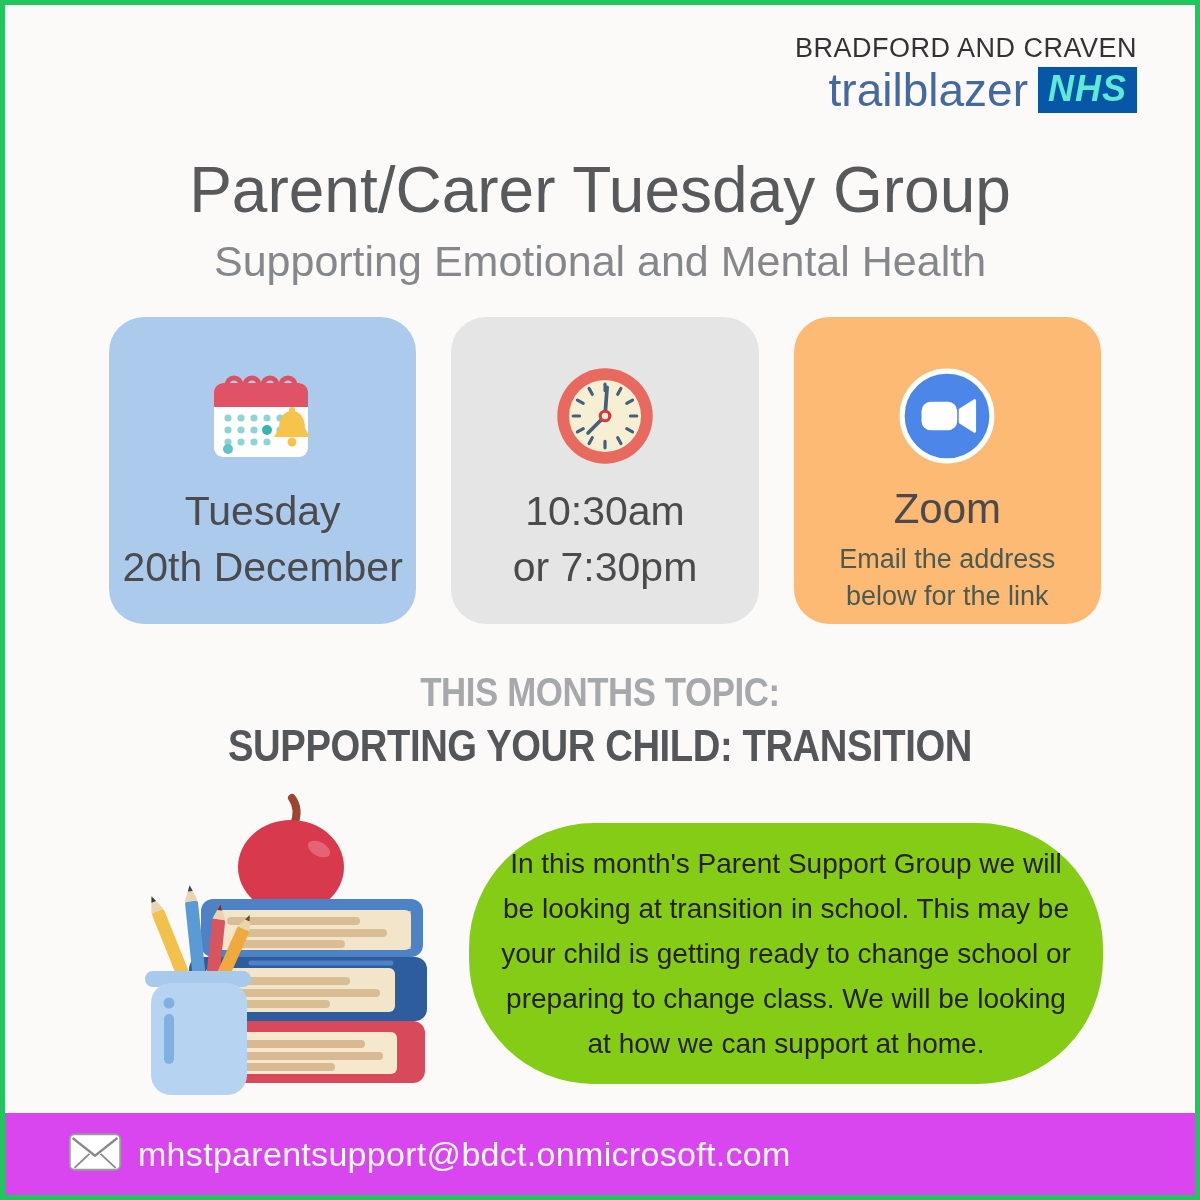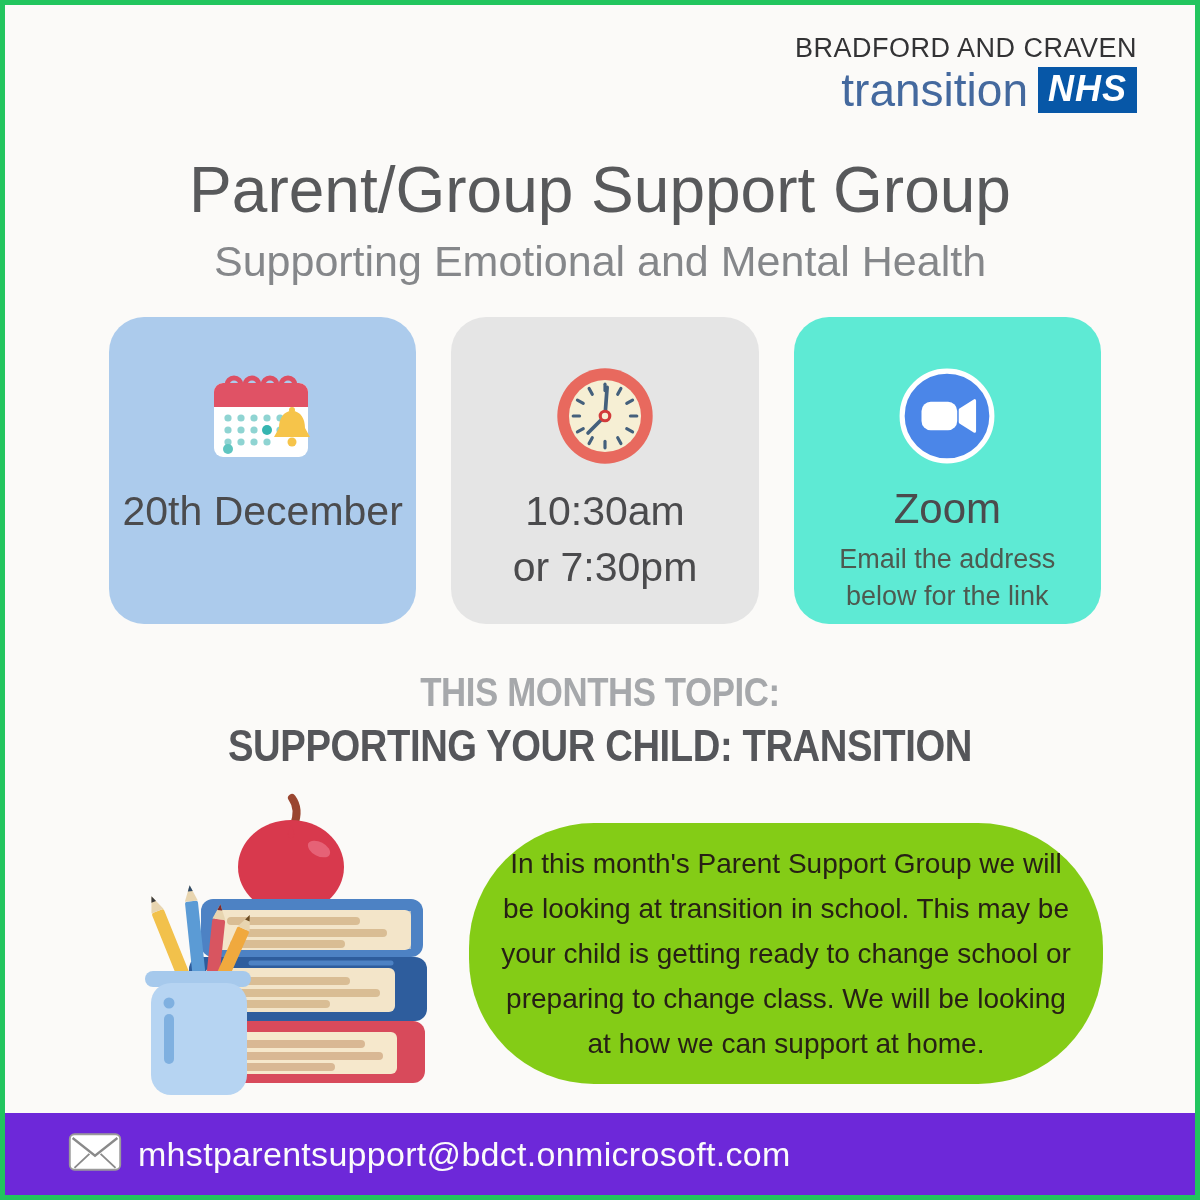--- a/index.html
+++ b/index.html
@@ -11,21 +11,21 @@
     border:5px solid #22c55e;
     overflow:hidden;
     font-family:"Liberation Sans", sans-serif;
   }
   
   .logo{position:absolute;top:28px;right:58px;text-align:right;}
   .logo-line1{font-size:27px;letter-spacing:.5px;color:#333335;font-weight:400;}
   .logo-line2{display:flex;justify-content:flex-end;align-items:center;margin-top:3px;}
   .trailblazer{font-size:46px;color:#44699e;line-height:1;}
   .nhs-box{
-    margin-left:10px;color:#ffffff;font-style:italic;font-weight:700;
+    margin-left:10px;color:#5eead4;font-style:italic;font-weight:700;
     font-size:36px;line-height:1;padding:4px 10px 6px;letter-spacing:1px;
   }
   
   .title{position:absolute;top:148px;left:0;width:100%;text-align:center;
     font-size:64px;color:#58595b;}
   .subtitle{position:absolute;top:232px;left:0;width:100%;text-align:center;
     font-size:43px;color:#85878a;}
   
   .cards{position:absolute;top:312px;left:104px;width:992px;display:flex;gap:35px;}
   .card{flex:1;height:307px;border-radius:35px;text-align:center;}
@@ -56,26 +56,26 @@
   .footer-email{font-size:34px;color:#fbfbfb;letter-spacing:.3px;}
 </style>
 </head>
 <body>
 
 <div class="canvas">
 
   <div class="logo">
     <div class="logo-line1">BRADFORD AND CRAVEN</div>
     <div class="logo-line2">
-      <span class="trailblazer">transition</span>
+      <span class="trailblazer">trailblazer</span>
       <span class="nhs-box" style="background-color: rgb(7, 87, 167);">NHS</span>
     </div>
   </div>
 
-  <div class="title">Parent/Group Support Group</div>
+  <div class="title">Parent/Carer Tuesday Group</div>
   <div class="subtitle">Supporting Emotional and Mental Health</div>
 
   <div class="cards">
 
     <div class="card" style="background-color: rgb(172, 203, 236);">
       <div class="card-icon">
         <svg width="122" height="102" viewBox="0 0 122 102">
           <g fill="none">
             <path d="M25 20 a7 7 0 0 1 14 0" stroke="#dd4f63" stroke-width="5"></path>
             <path d="M43 20 a7 7 0 0 1 14 0" stroke="#dd4f63" stroke-width="5"></path>
@@ -101,20 +101,21 @@
             </g>
             <circle cx="65" cy="65" r="5" fill="#35b5b0"></circle>
             <circle cx="26" cy="84" r="5" fill="#5fc5c0"></circle>
             <path d="M90 46 c-9 0 -13 8 -13 17 l-5 9 h36 l-5 -9 c0 -9 -4 -17 -13 -17 z" fill="#f6c44a"></path>
             <rect x="87" y="42" width="6" height="6" rx="3" fill="#f6c44a"></rect>
             <circle cx="90" cy="77" r="4.5" fill="#f6c44a"></circle>
           </g>
         </svg>
       </div>
       <div class="card-text">
+        <div class="card-line">Tuesday</div>
         <div class="card-line">20th December</div>
       </div>
     </div>
 
     <div class="card" style="background-color: #e5e5e5;">
       <div class="card-icon">
         <svg width="106" height="106" viewBox="0 0 100 100">
           <circle cx="50" cy="50" r="45" fill="#e8695e"></circle>
           <circle cx="50" cy="50" r="34" fill="#f6efd4"></circle>
           <g stroke="#44607c" stroke-width="3" stroke-linecap="round">
@@ -137,21 +138,21 @@
           </g>
           <circle cx="50" cy="50" r="4.5" fill="#f6efd4" stroke="#d23b3b" stroke-width="3"></circle>
         </svg>
       </div>
       <div class="card-text">
         <div class="card-line">10:30am</div>
         <div class="card-line">or 7:30pm</div>
       </div>
     </div>
 
-    <div class="card" style="background-color: #5eead4;">
+    <div class="card" style="background-color: #fdba74;">
       <div class="card-icon">
         <svg width="102" height="102" viewBox="0 0 100 100">
           <circle cx="50" cy="50" r="44" fill="#4b86e8" stroke="#ffffff" stroke-width="5"></circle>
           <rect x="25" y="36" width="35" height="28" rx="9" fill="#ffffff"></rect>
           <path d="M63 44 L77 35 L77 65 L63 56 z" fill="#ffffff" stroke="#ffffff" stroke-width="3" stroke-linejoin="round"></path>
         </svg>
       </div>
       <div class="card-title">Zoom</div>
       <div class="card-note">Email the address below for the link</div>
     </div>
@@ -222,21 +223,21 @@
 
       <rect x="14" y="180" width="106" height="16" rx="8" fill="#a6c9ec"></rect>
       <rect x="20" y="192" width="96" height="112" rx="20" fill="#b6d4f2"></rect>
       <line x1="38" y1="228" x2="38" y2="268" stroke="#7fb0e0" stroke-width="10" stroke-linecap="round"></line>
       <circle cx="38" cy="212" r="5.5" fill="#7fb0e0"></circle>
     </svg>
   </div>
 
   <div class="bubble" style="background-color: #84cc16;">In this month's Parent Support Group we will be looking at transition in school. This may be your child is getting ready to change school or preparing to change class. We will be looking at how we can support at home.</div>
 
-  <div class="footer" style="background-color: #6d28d9;">
+  <div class="footer" style="background-color: #d946ef;">
     <span>
       <svg width="56" height="44" viewBox="0 0 60 46">
         <rect x="3" y="4" width="54" height="38" rx="5" fill="#ffffff" stroke="#9a9a9a" stroke-width="2"></rect>
         <path d="M6 8 L30 27 L54 8" fill="none" stroke="#8a8a8a" stroke-width="2.5"></path>
         <path d="M8 40 L24 25 M52 40 L36 25" fill="none" stroke="#8a8a8a" stroke-width="2"></path>
       </svg>
     </span>
     <span class="footer-email">mhstparentsupport@bdct.onmicrosoft.com</span>
   </div>
 

